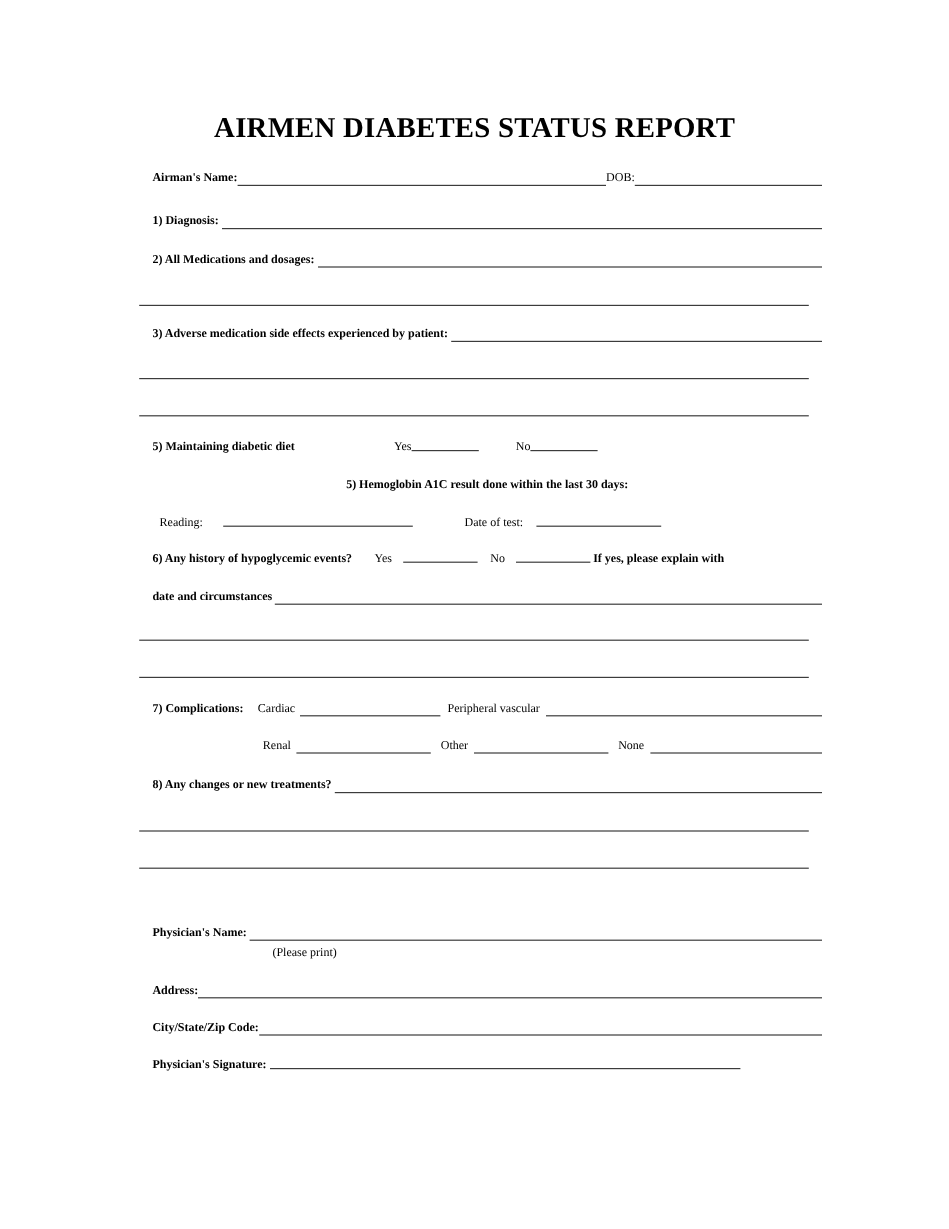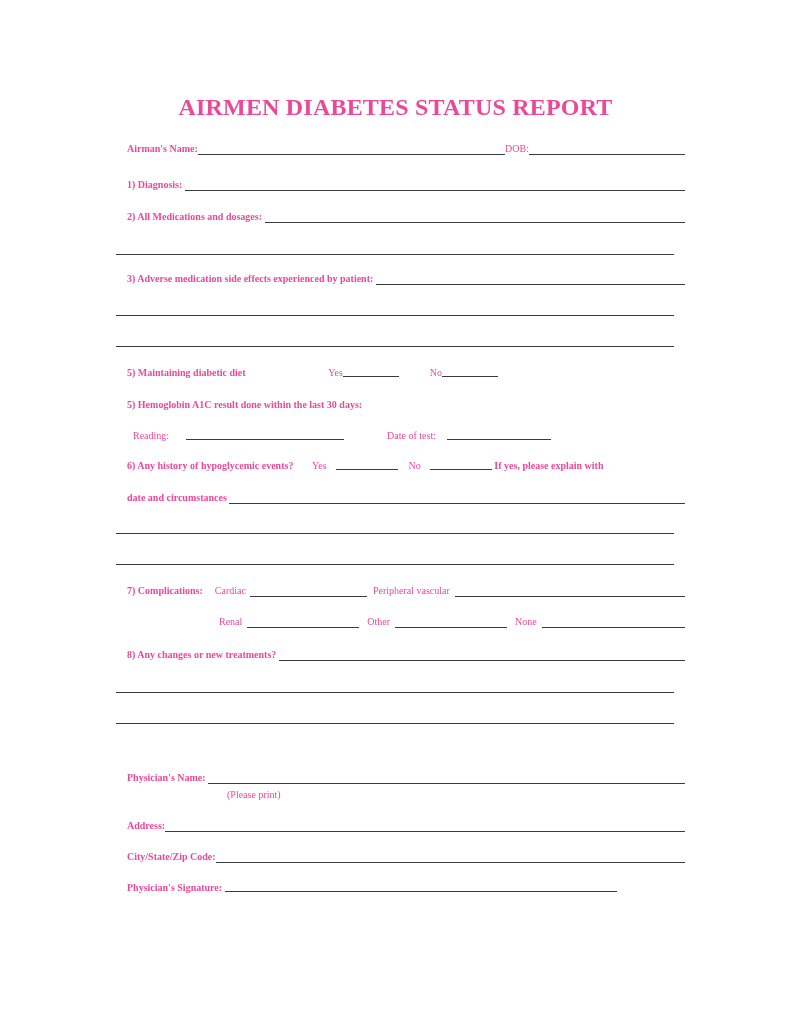--- a/index.html
+++ b/index.html
@@ -7,21 +7,21 @@
     margin: 0;
     padding: 0;
     background: #ffffff;
   }
   .page {
     position: relative;
     width: 791px;
     height: 1024px;
     background: #ffffff;
     font-family: "Liberation Serif", "DejaVu Serif", serif;
-    color: #ec4899;
+    color: #000000;
     overflow: hidden;
     box-sizing: border-box;
   }
   .doc-title {
     position: absolute;
     left: 0;
     right: 0;
     top: 94px;
     text-align: center;
     font-size: 24px;
@@ -109,21 +109,21 @@
   <div class="blank-line" style="top:346px;"></div>
 
   <div class="row" style="top:367px;">
     <span class="b">5) Maintaining diabetic diet</span>
     <span style="display:inline-block;width:78px;"></span>
     <span class="n">Yes</span><span class="fill" style="width:56px;"></span>
     <span style="display:inline-block;width:26px;"></span>
     <span class="n">No</span><span class="fill" style="width:56px;"></span>
   </div>
 
-  <div class="row" style="top:399px;">
+  <div class="row" style="top:399px;text-align:center;">
     <span class="b">5) Hemoglobin A1C result done within the last 30 days:</span>
   </div>
   <div class="row" style="top:430px;left:122px;">
     <span class="n">Reading:</span>
     <span style="display:inline-block;width:12px;"></span>
     <span class="fill" style="width:158px;"></span>
     <span style="display:inline-block;width:38px;"></span>
     <span class="n">Date of test:</span>
     <span style="display:inline-block;width:6px;"></span>
     <span class="fill" style="width:104px;"></span>

